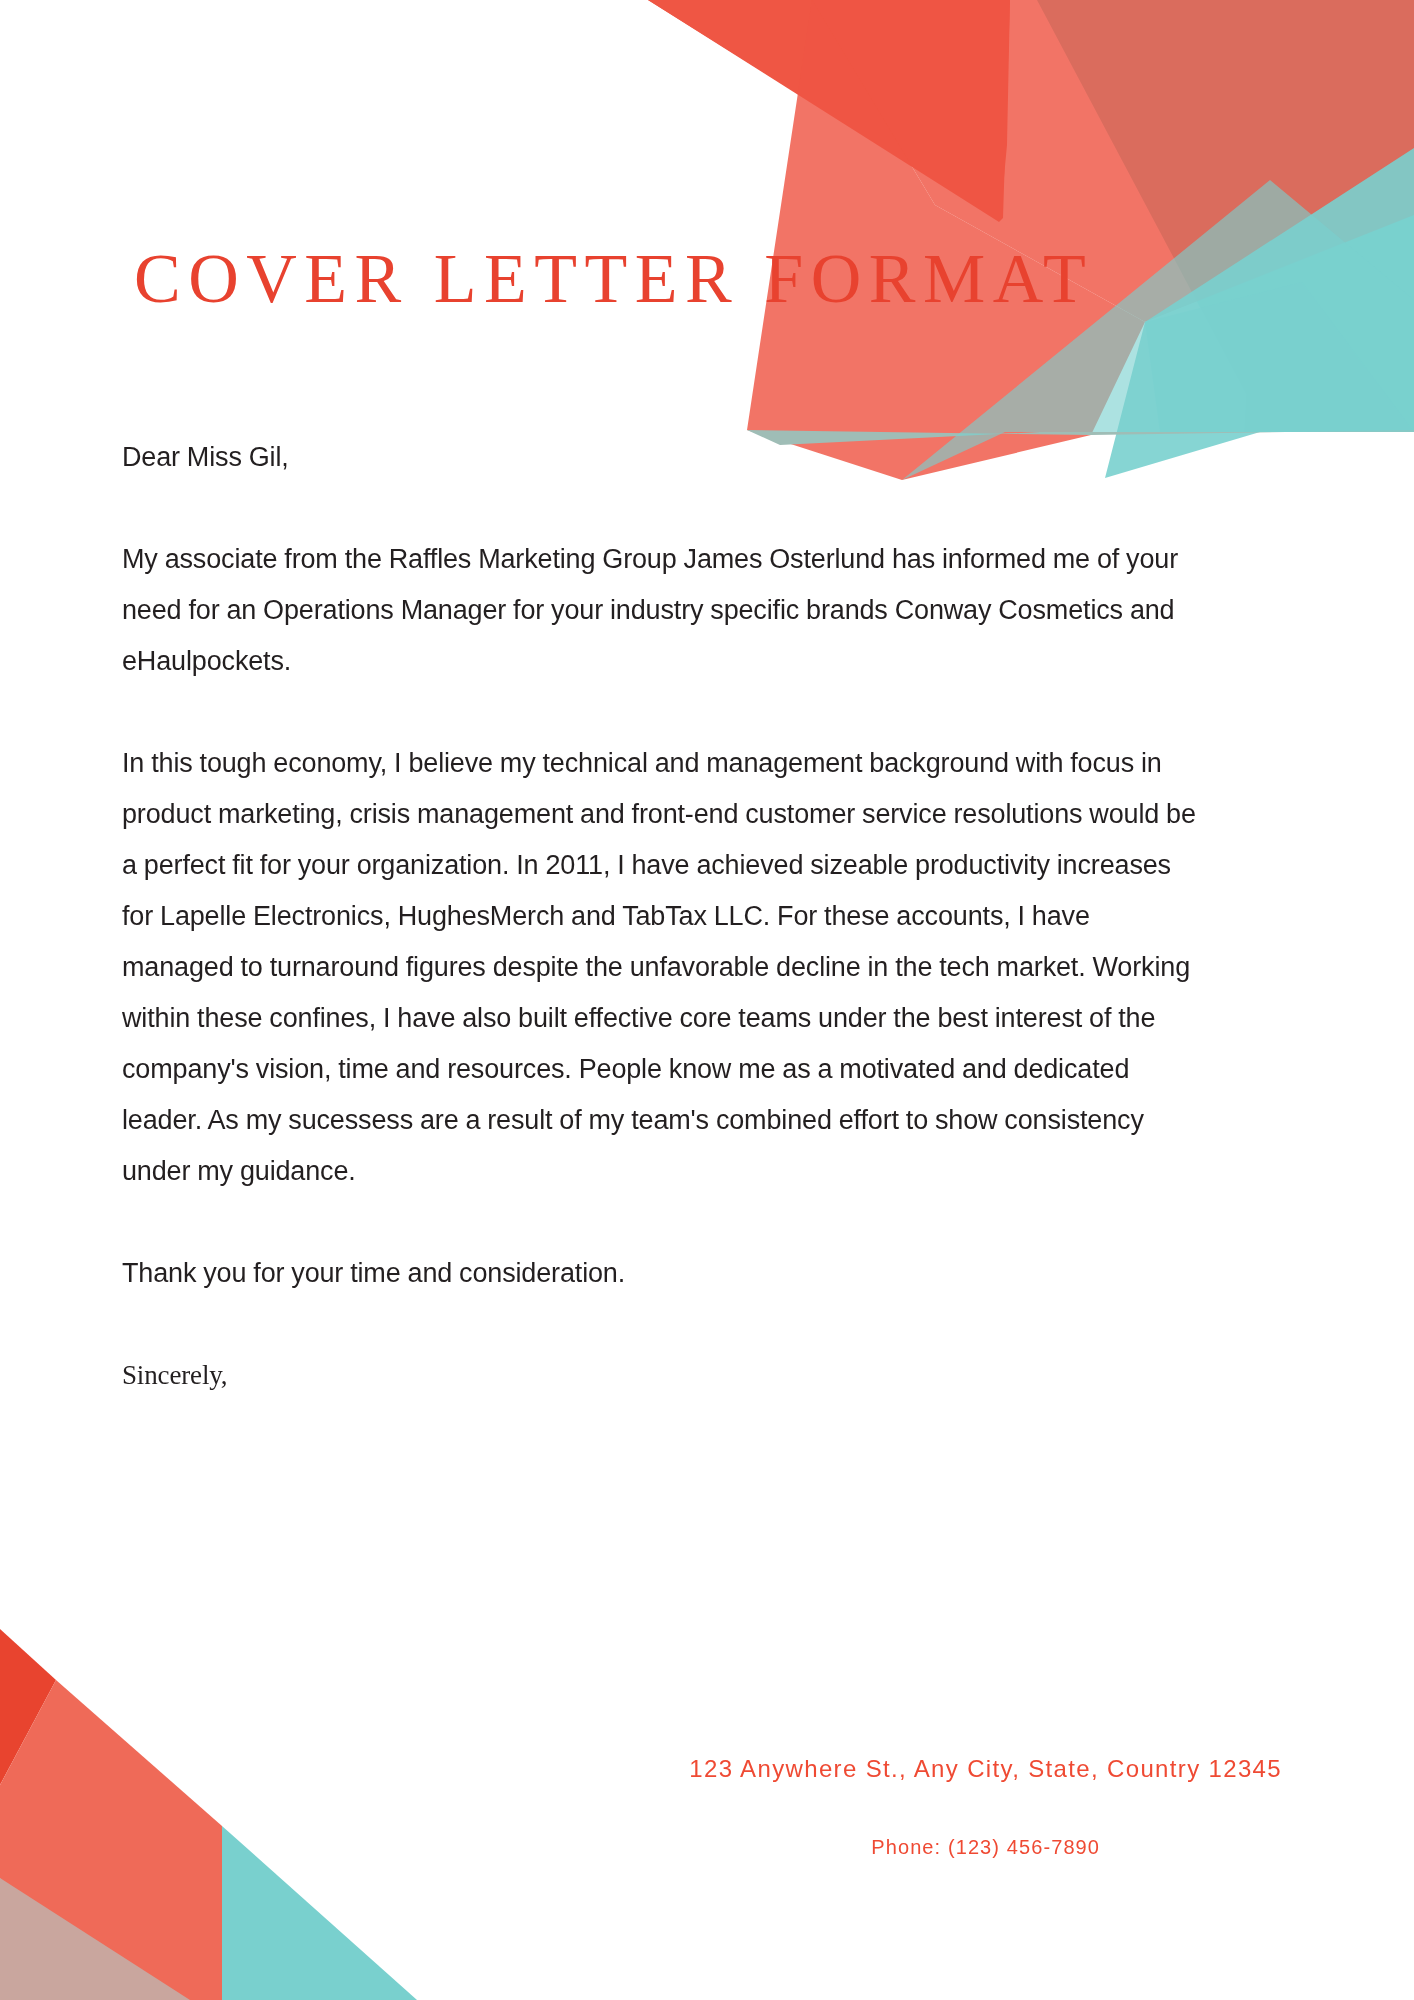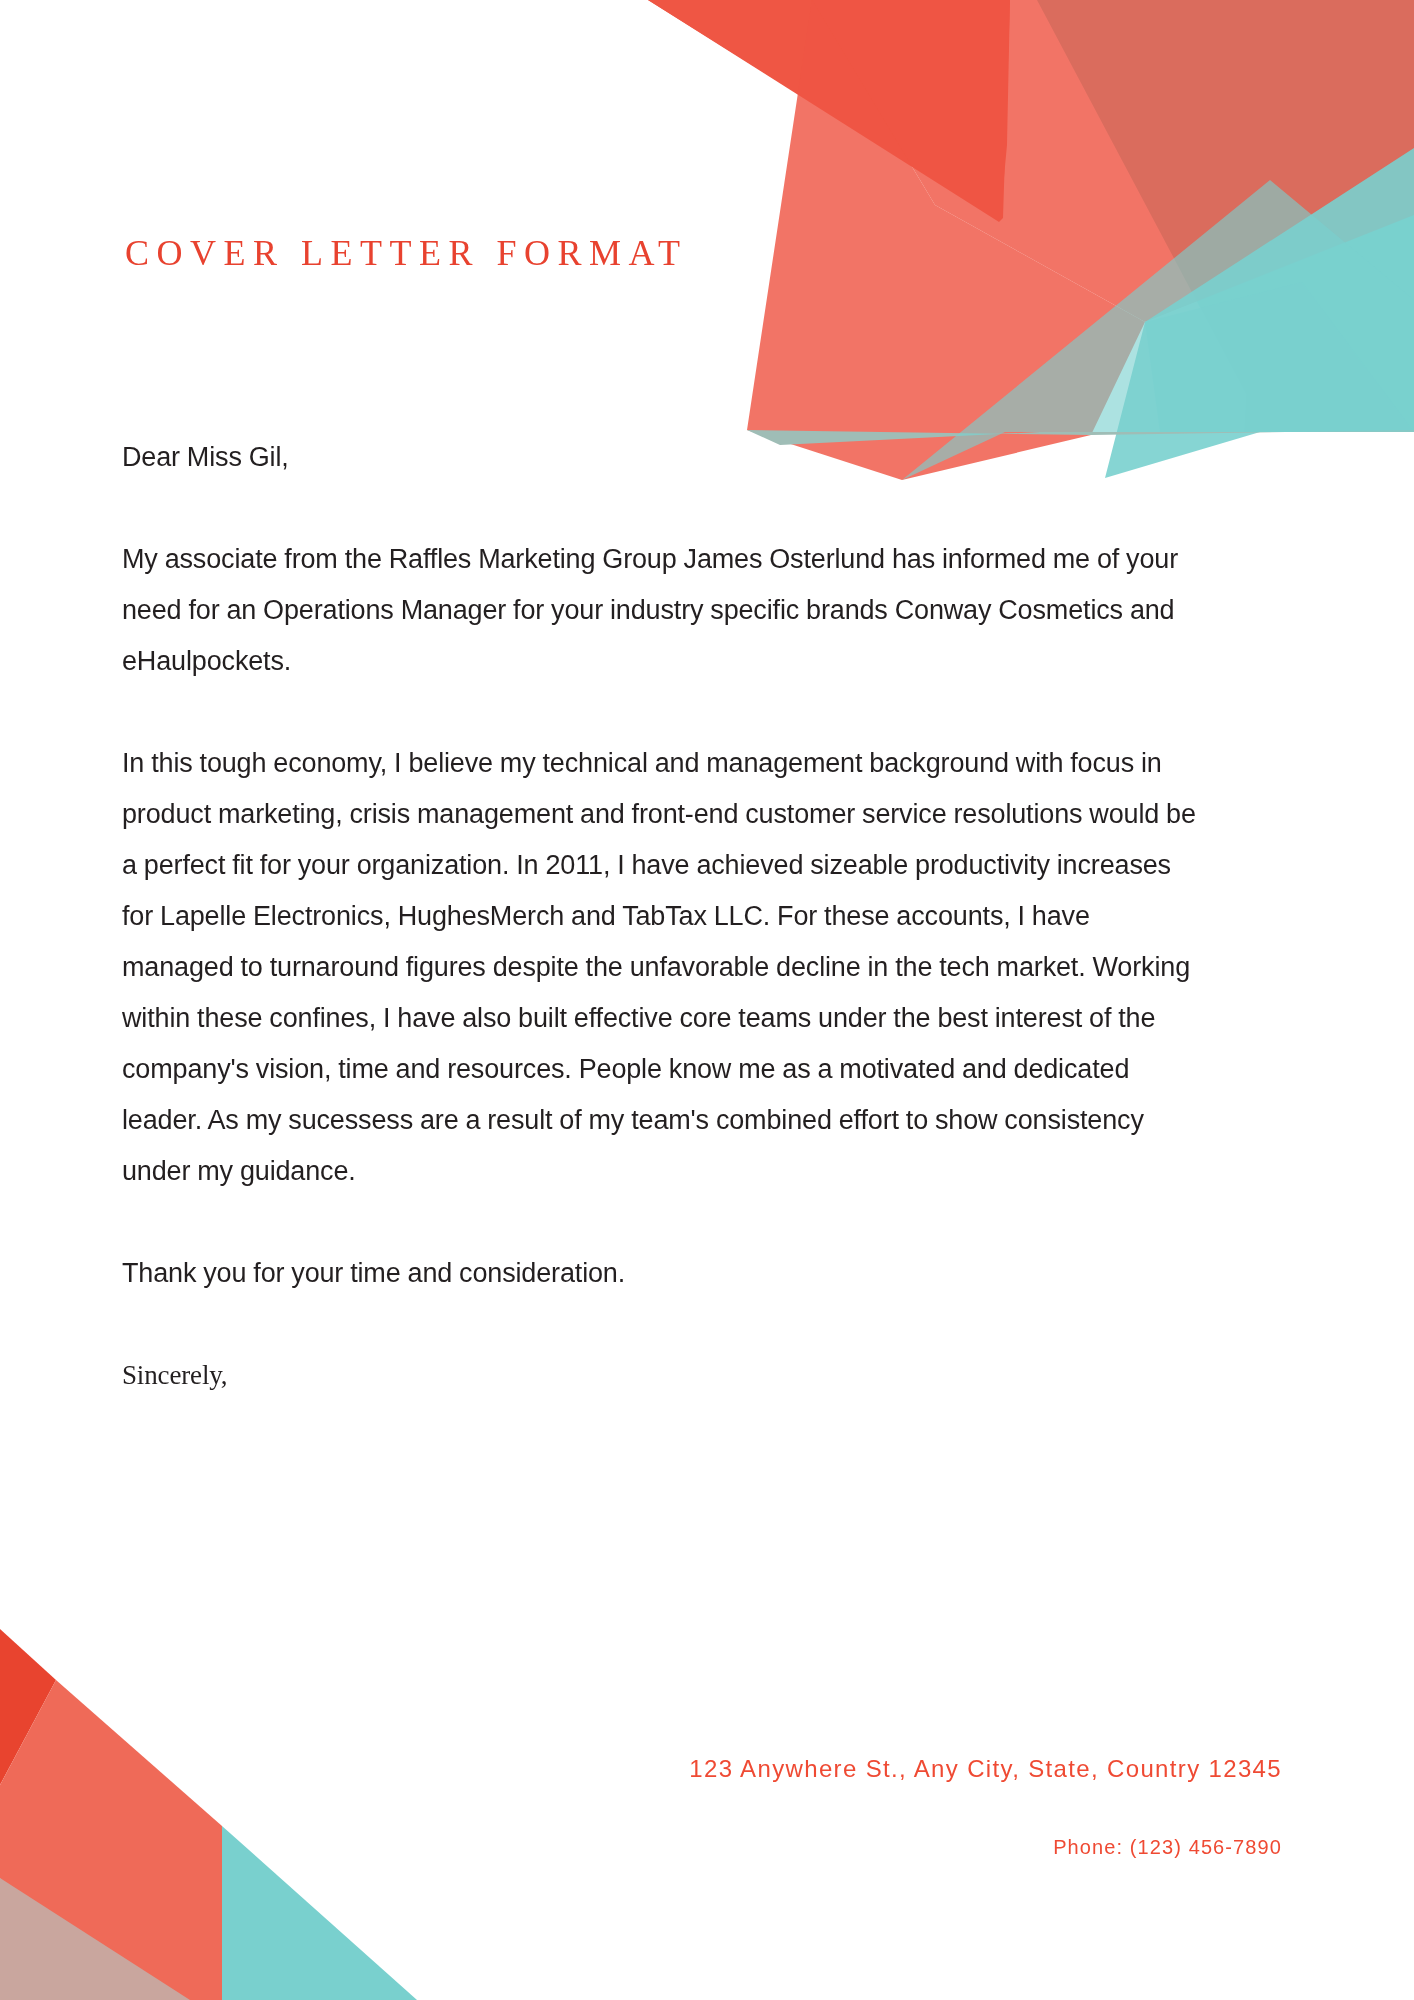--- a/index.html
+++ b/index.html
@@ -27,26 +27,26 @@
     height: 2000px;
     pointer-events: none;
   }
 
   
   .letter-title {
     position: absolute;
     left: 122px;
     top: 232px;
     font-family: "Liberation Serif", serif;
-    font-size: 36px;
+    font-size: 70px;
     font-weight: 400;
     letter-spacing: 7.5px;
     color: #e8422f;
     white-space: nowrap;
-    margin: 3px;
+    margin: 12px;
     line-height: 1;
   }
 
   
   .body-block {
     position: absolute;
     left: 122px;
     top: 432px;
     width: 1085px;
   }
@@ -68,21 +68,21 @@
   .salutation { margin-bottom: 51px; }
   .para       { margin-bottom: 51px; }
   .closing-line { margin-bottom: 51px; }
   .signoff    { margin-bottom: 0; font-family: Liberation Serif, serif; }
 
   
   .footer {
     position: absolute;
     right: 132px;
     top: 1755px;
-    text-align: right;
+    text-align: center;
     color: #ef4a33;
   }
   .footer-address {
     font-family: "Liberation Sans", sans-serif;
     font-size: 24px;
     letter-spacing: 1.35px;
     line-height: 1.2;
     margin: 0 0 46px 0;
     white-space: nowrap;
   }

